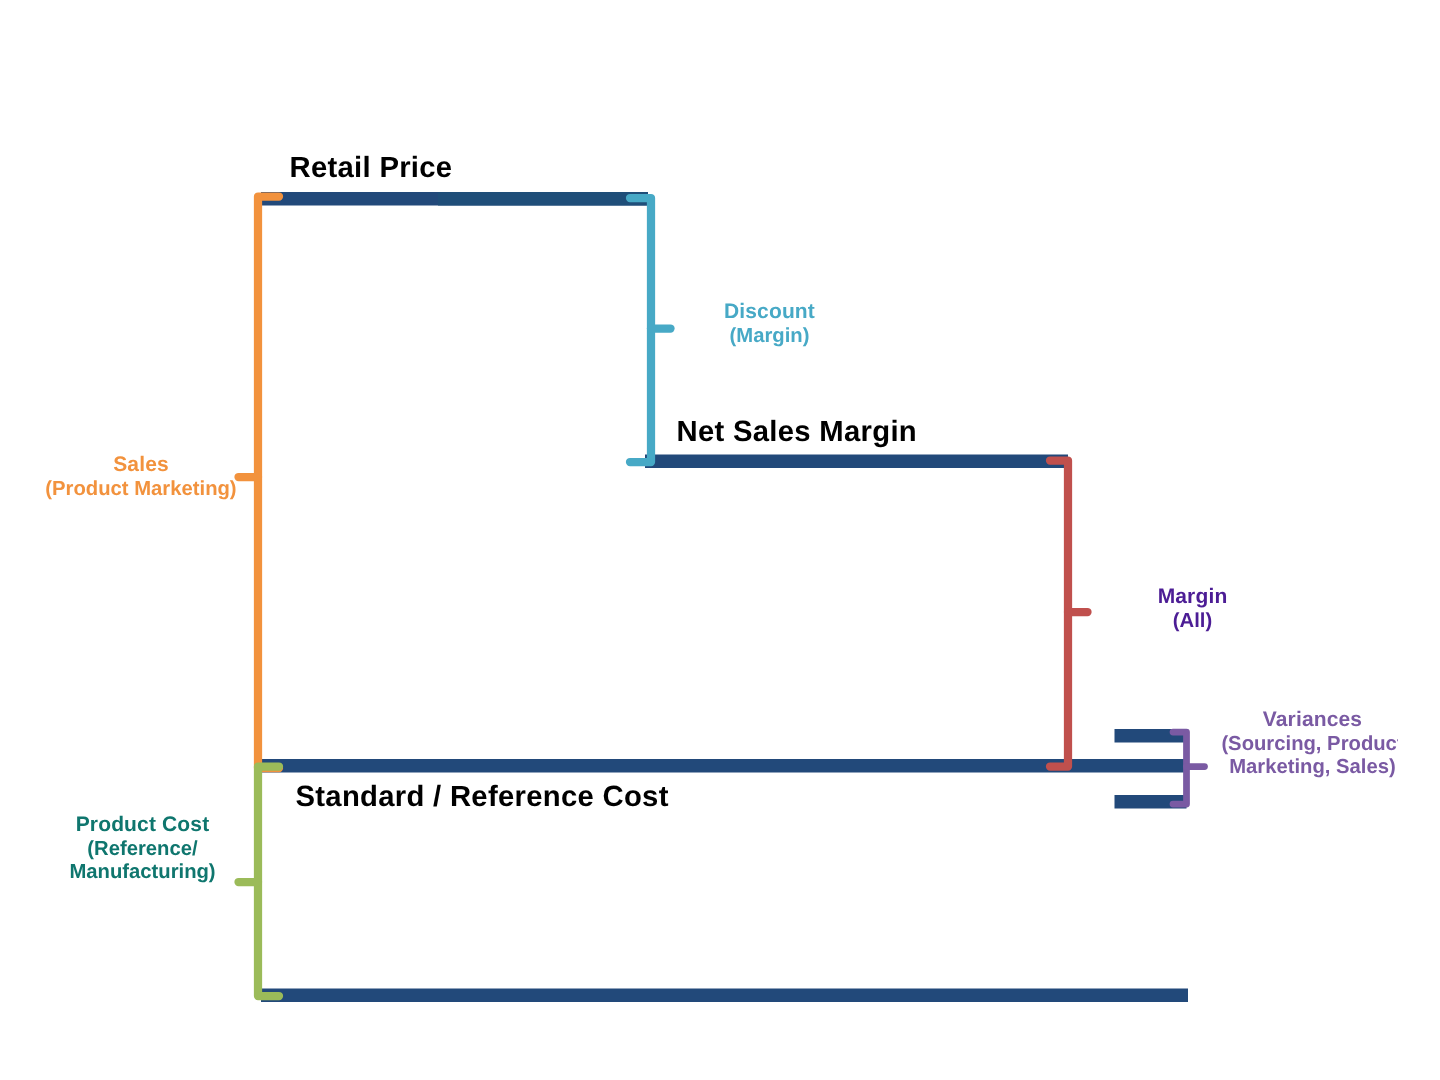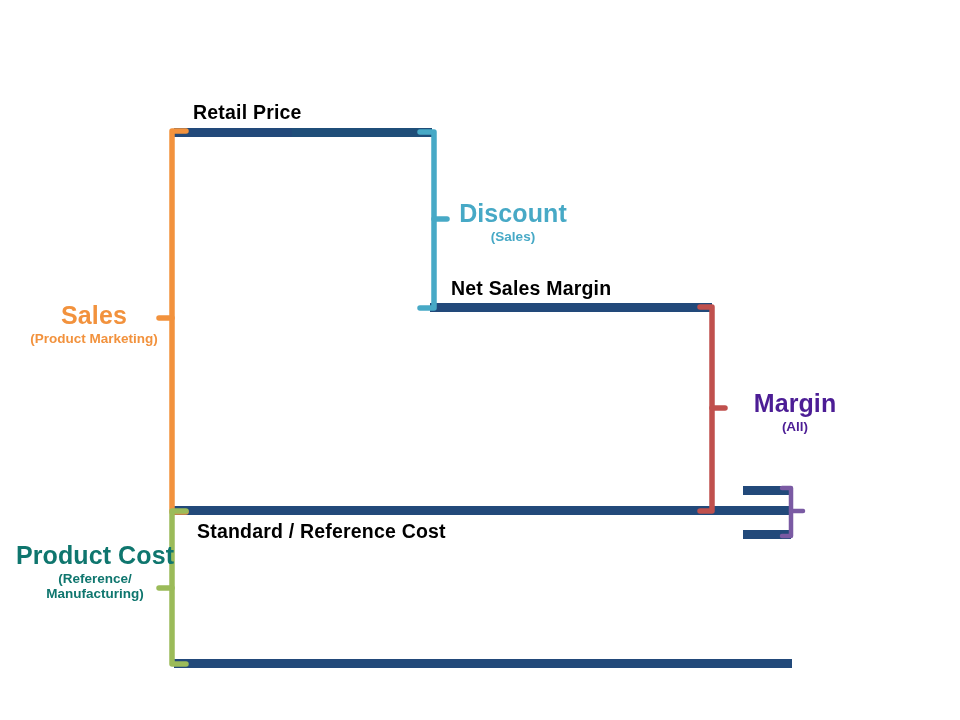--- a/index.html
+++ b/index.html
@@ -32,21 +32,21 @@
   .lbl-main {
     font-size: 19.5px;
     color: #000000;
     letter-spacing: 0.2px;
   }
   .lbl-group {
     text-align: center;
     white-space: normal;
   }
   .lbl-group .g-title {
-    font-size: 25px;
+    font-size: 14px;
     display: block;
     letter-spacing: 0.1px;
   }
   .lbl-group .g-sub {
     font-size: 13.5px;
     display: block;
     letter-spacing: 0px;
   }
 
   
@@ -113,29 +113,35 @@
   <div class="lbl lbl-main" id="label-standard-cost">Standard / Reference Cost</div>
 
   <div class="lbl lbl-group" id="label-markup">
     <span class="g-title">Sales</span>
     <span class="g-sub">(Product
 Marketing)</span>
   </div>
 
   <div class="lbl lbl-group" id="label-discount">
     <span class="g-title">Discount</span>
-    <span class="g-sub">(Sales)</span>
+    <span class="g-sub">(Margin)</span>
   </div>
 
   <div class="lbl lbl-group" id="label-margin">
     <span class="g-title">Margin</span>
     <span class="g-sub">(All)</span>
   </div>
 
   <div class="lbl lbl-group" id="label-product-cost">
     <span class="g-title">Product
 Cost</span>
     <span class="g-sub">(Reference/
 Manufacturing)</span>
   </div>
 
+  <div class="lbl lbl-group" id="label-variances">
+    <span class="g-title">Variances</span>
+    <span class="g-sub">(Sourcing,
+Product Marketing,
+Sales)</span>
+  </div>
 
 </div>
 
 </body></html>

